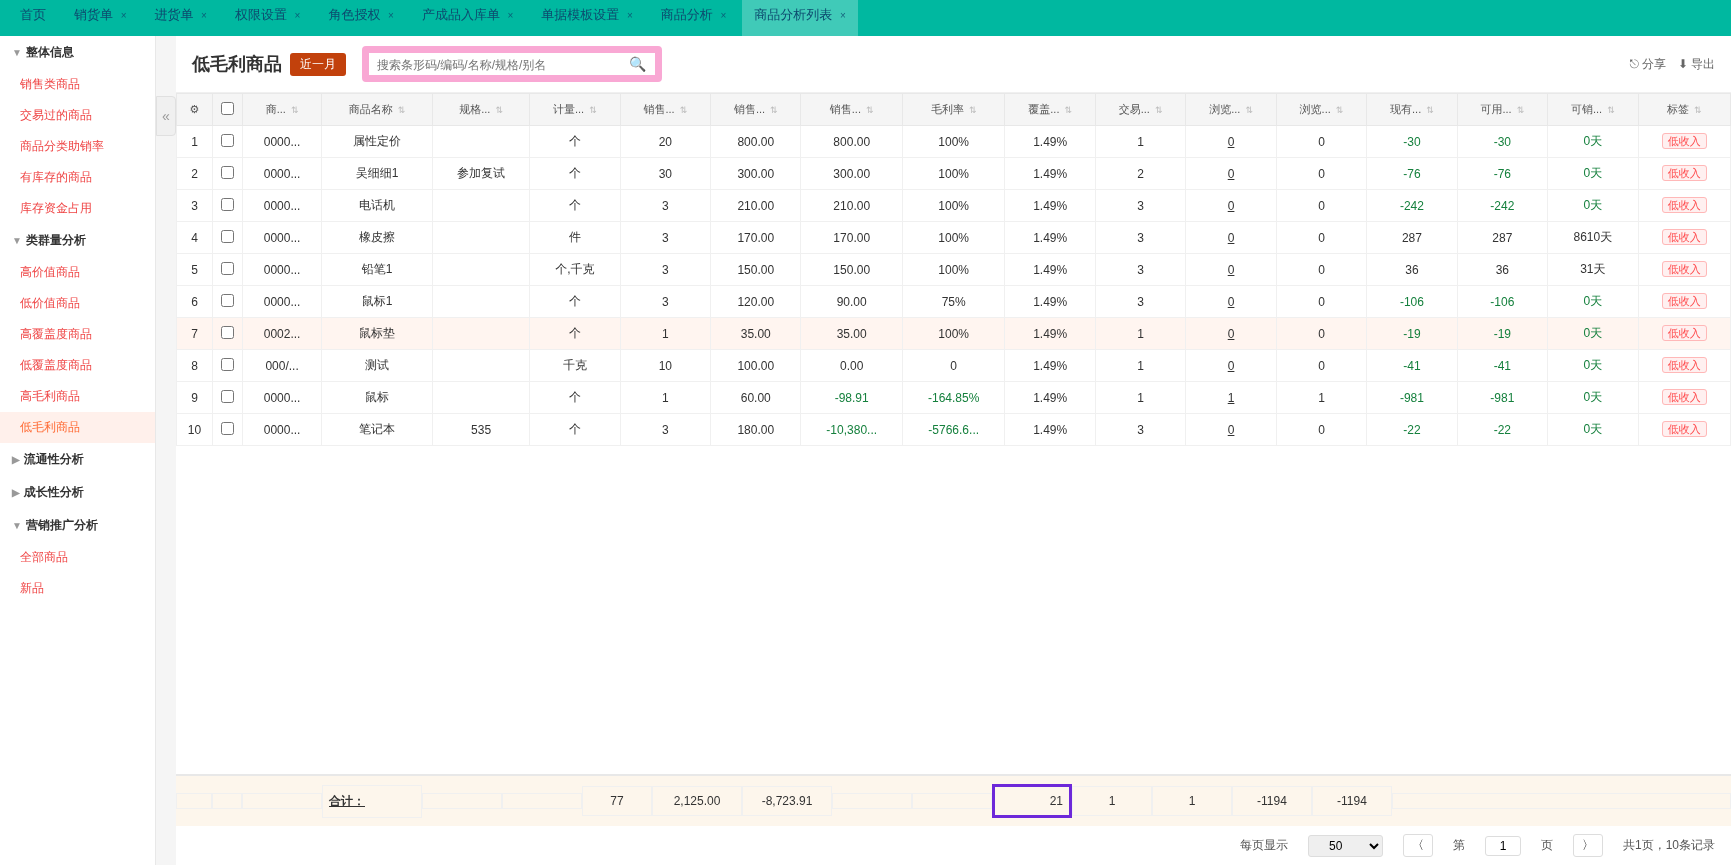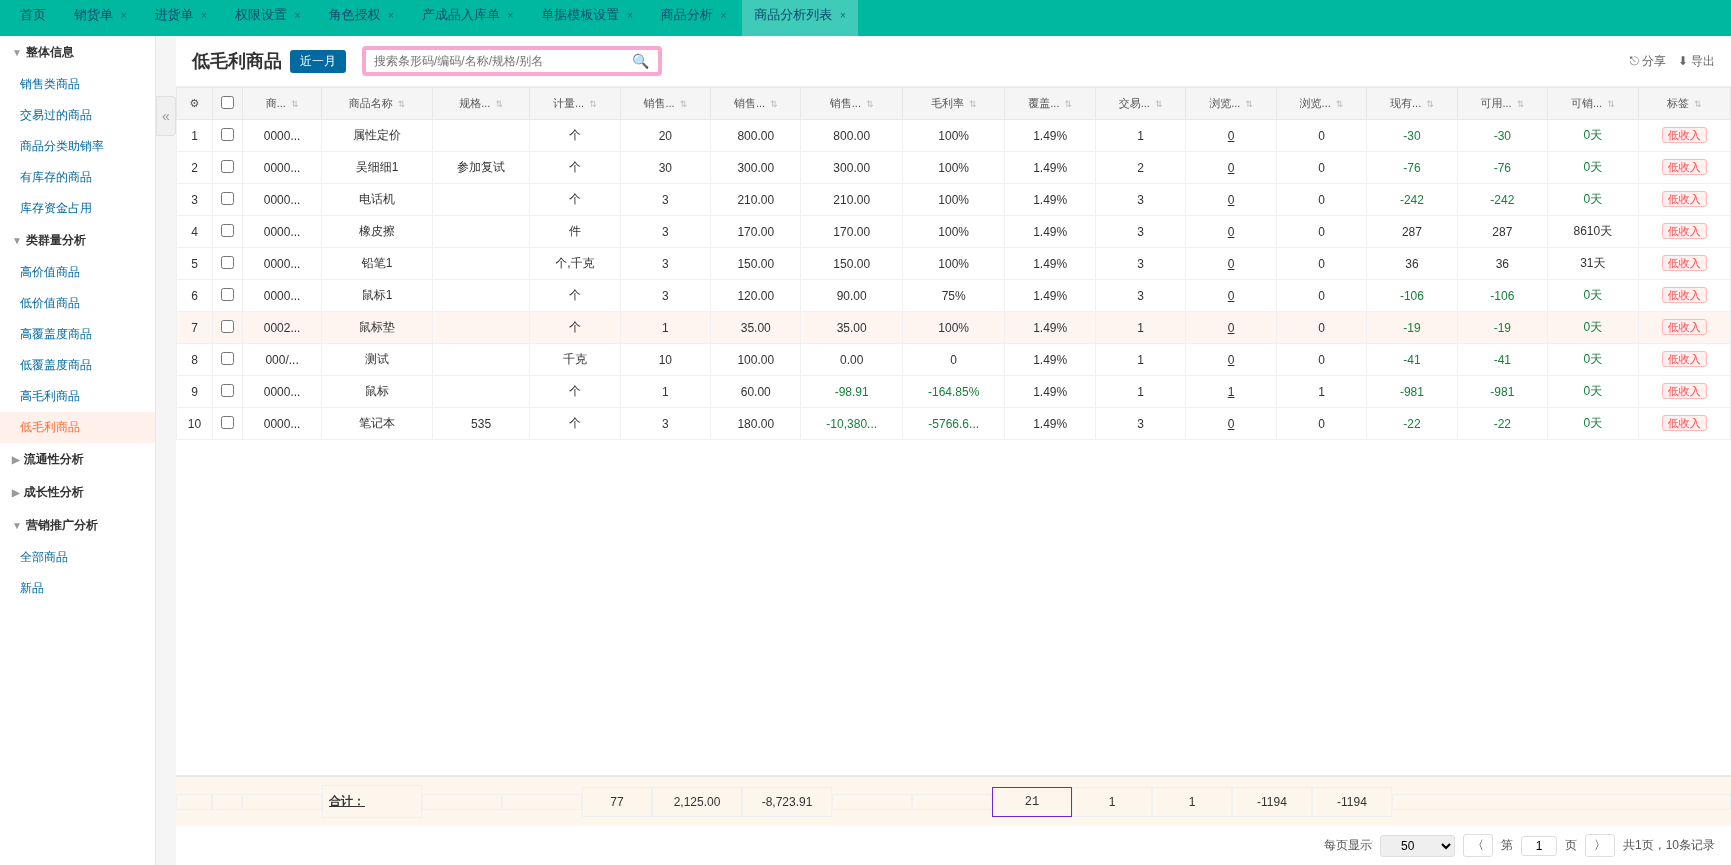--- a/index.html
+++ b/index.html
@@ -53,21 +53,21 @@
       font-size: 12px;
       cursor: pointer;
     }
     .sidebar-group-title .arrow {
       margin-right: 4px;
       color: #999;
       font-size: 10px;
     }
     .sidebar-item {
       padding: 7px 12px 7px 20px;
-      color: #0369a1;
+      color: #ef4444;
       cursor: pointer;
       font-size: 12px;
       white-space: nowrap;
     }
     .sidebar-item.active { background: #fff0eb; color: #ff6b35; }
 
     
     .content {
       flex: 1;
       display: flex;
@@ -84,33 +84,33 @@
       border-bottom: 1px solid #f0f0f0;
       gap: 8px;
       flex-shrink: 0;
     }
     .page-title {
       font-size: 18px;
       font-weight: bold;
       color: #333;
     }
     .date-filter-btn {
-      background: #0369a1;
+      background: #c2410c;
       color: #fff;
       border: none;
       border-radius: 3px;
       padding: 3px 10px;
       font-size: 12px;
       cursor: pointer;
     }
     .search-box {
       flex: 1;
       display: flex;
-      align-items: center;
-      border: 4px solid #f9a8d4;
+      align-items: flex-end;
+      border: 7px solid #f9a8d4;
       border-radius: 4px;
       padding: 3px 8px;
       max-width: 300px;
       margin-left: 8px;
     }
     .search-box input {
       border: none;
       outline: none;
       font-size: 12px;
       color: #aaa;
@@ -206,21 +206,21 @@
       align-items: center;
       padding: 8px 0;
       background: #fdf6ec;
       border-top: 1px solid #e8e8e8;
     }
     .pagination-bar {
       display: flex;
       align-items: center;
       justify-content: flex-end;
       padding: 8px 16px;
-      gap: 8px;
+      gap: 20px;
       font-size: 12px;
       color: #555;
     }
     .page-size-select {
       border: 1px solid #ddd;
       border-radius: 3px;
       padding: 2px 16px;
       font-size: 12px;
     }
     .page-btn {
@@ -574,21 +574,21 @@
           <div style="width:30px;border:1px solid #f0f0f0;padding:7px 6px;text-align:center;"></div>
           <div style="width:80px;border:1px solid #f0f0f0;padding:7px 6px;"></div>
           <div style="min-width:100px;border:1px solid #f0f0f0;padding:7px 6px;font-weight:bold;text-decoration:underline;">合计：</div>
           <div style="width:80px;border:1px solid #f0f0f0;padding:7px 6px;text-align:center;"></div>
           <div style="width:80px;border:1px solid #f0f0f0;padding:7px 6px;text-align:center;"></div>
           <div style="width:70px;border:1px solid #f0f0f0;padding:7px 6px;text-align:center;">77</div>
           <div style="width:90px;border:1px solid #f0f0f0;padding:7px 6px;text-align:center;">2,125.00</div>
           <div style="width:90px;border:1px solid #f0f0f0;padding:7px 6px;text-align:center;">-8,723.91</div>
           <div style="width:80px;border:1px solid #f0f0f0;padding:7px 6px;text-align:center;"></div>
           <div style="width:80px;border:1px solid #f0f0f0;padding:7px 6px;text-align:center;"></div>
-          <div style="width:80px;border:1px solid #6d28d9;padding:7px 6px;text-align:center;font-family:Liberation Mono, monospace;">21</div>
+          <div style="width:80px;border:3px solid #6d28d9;padding:7px 6px;text-align:right;">21</div>
           <div style="width:80px;border:1px solid #f0f0f0;padding:7px 6px;text-align:center;">1</div>
           <div style="width:80px;border:1px solid #f0f0f0;padding:7px 6px;text-align:center;">1</div>
           <div style="width:80px;border:1px solid #f0f0f0;padding:7px 6px;text-align:center;">-1194</div>
           <div style="width:80px;border:1px solid #f0f0f0;padding:7px 6px;text-align:center;">-1194</div>
           <div style="flex:1;border:1px solid #f0f0f0;padding:7px 6px;"></div>
         </div>
       </div>
       <div class="pagination-bar">
         <span>每页显示</span>
         <select class="page-size-select">

